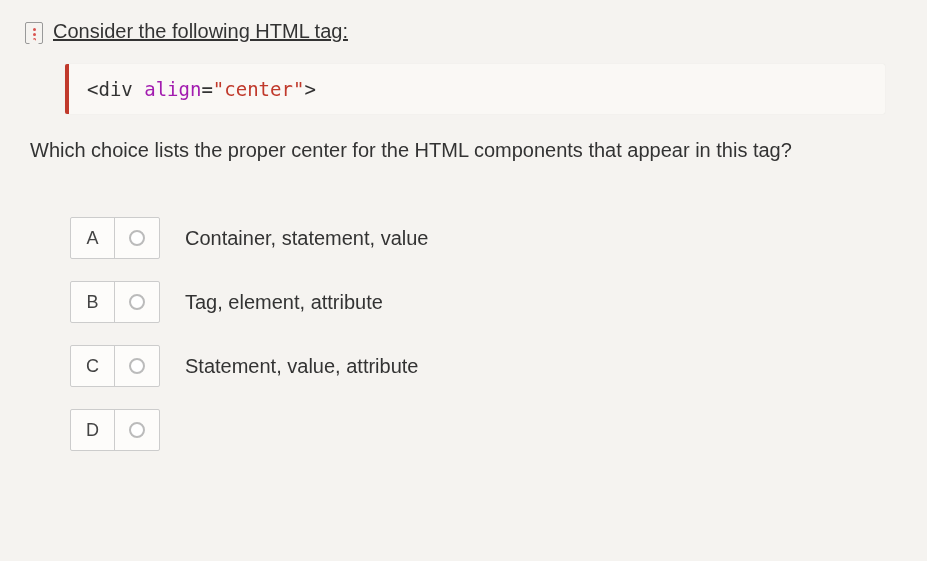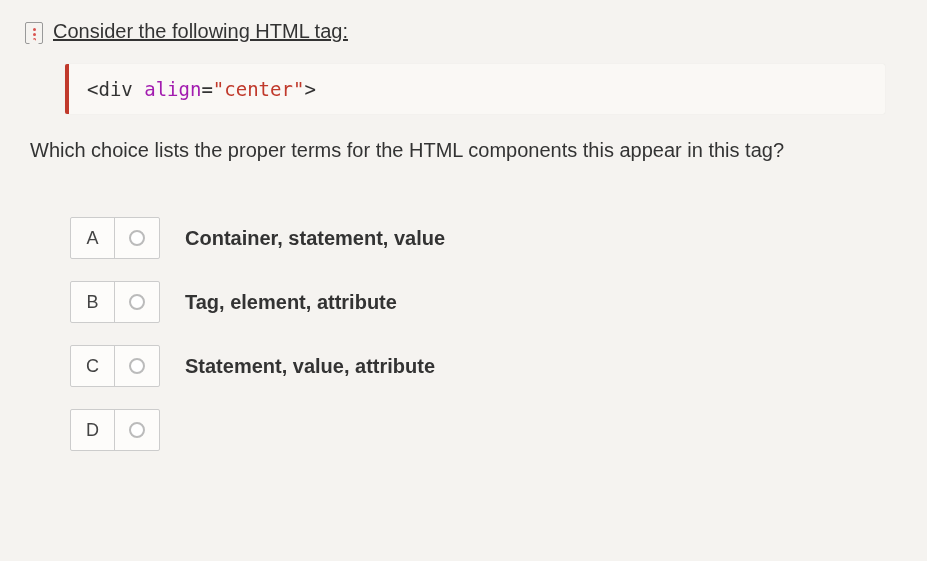--- a/index.html
+++ b/index.html
@@ -122,40 +122,39 @@
     .radio-circle {
       width: 16px;
       height: 16px;
       border: 2px solid #bbb;
       border-radius: 50%;
       background: #fff;
     }
     .option-text {
       font-size: 20px;
       color: #333;
-      font-weight: bold;
     }
   </style>
 </head>
 <body>
 
 <div class="header">
   <div class="bookmark-icon">
     <div class="bookmark-dot"></div>
     <div class="bookmark-dot"></div>
     <div class="bookmark-dot"></div>
   </div>
   <div class="question-intro">Consider the following HTML tag:</div>
 </div>
 
 <div class="code-block">
   <span>&lt;div </span><span class="attr-name">align</span><span>=</span><span class="attr-value">"center"</span><span>&gt;</span>
 </div>
 
-<div class="question-text">Which choice lists the proper terms for the HTML components this appear in this tag?</div>
+<div class="question-text">Which choice lists the proper center for the HTML components that appear in this tag?</div>
 
 <div class="options">
   <div class="option-row">
     <div class="option-selector">
       <div class="option-letter">A</div>
       <div class="option-radio">
         <div class="radio-circle"></div>
       </div>
     </div>
     <div class="option-text">Container, statement, value</div>

